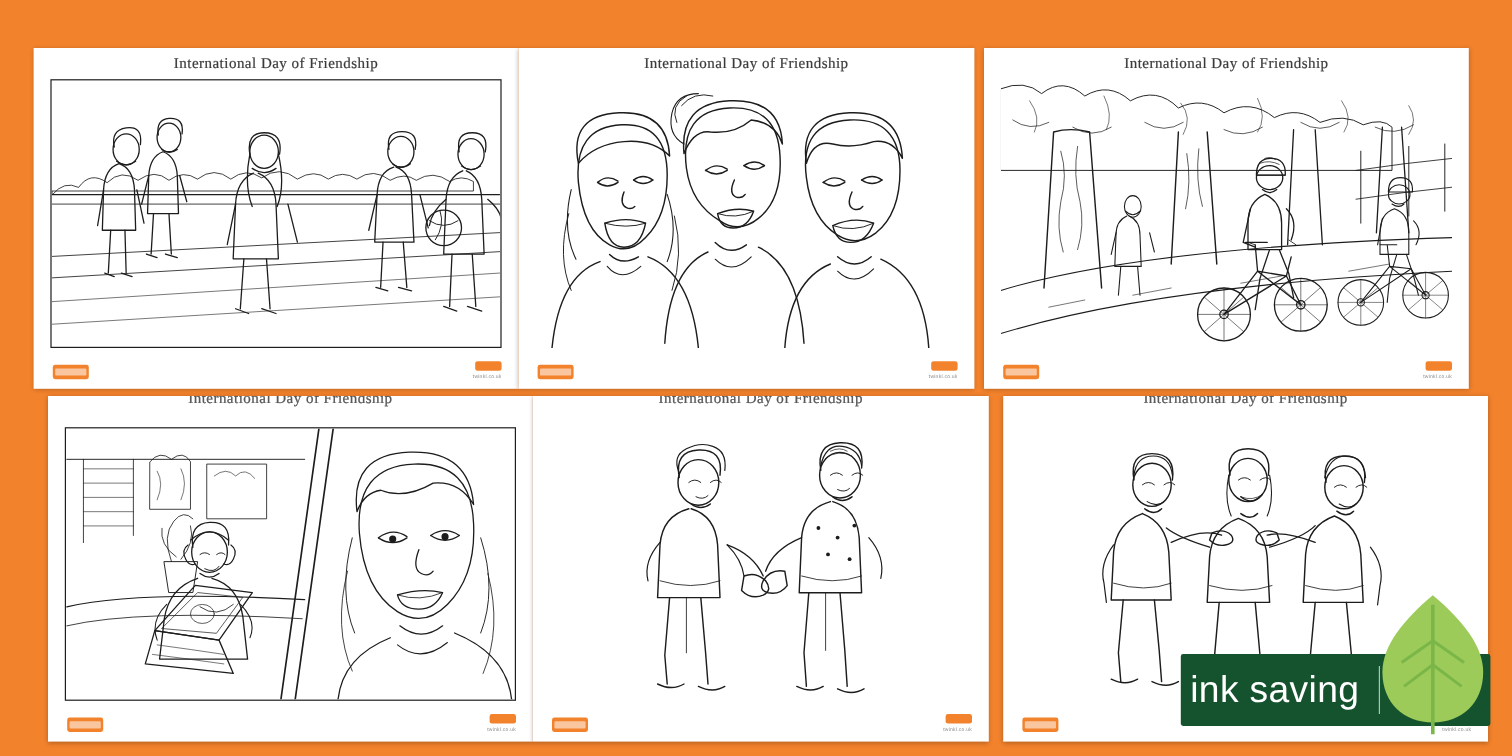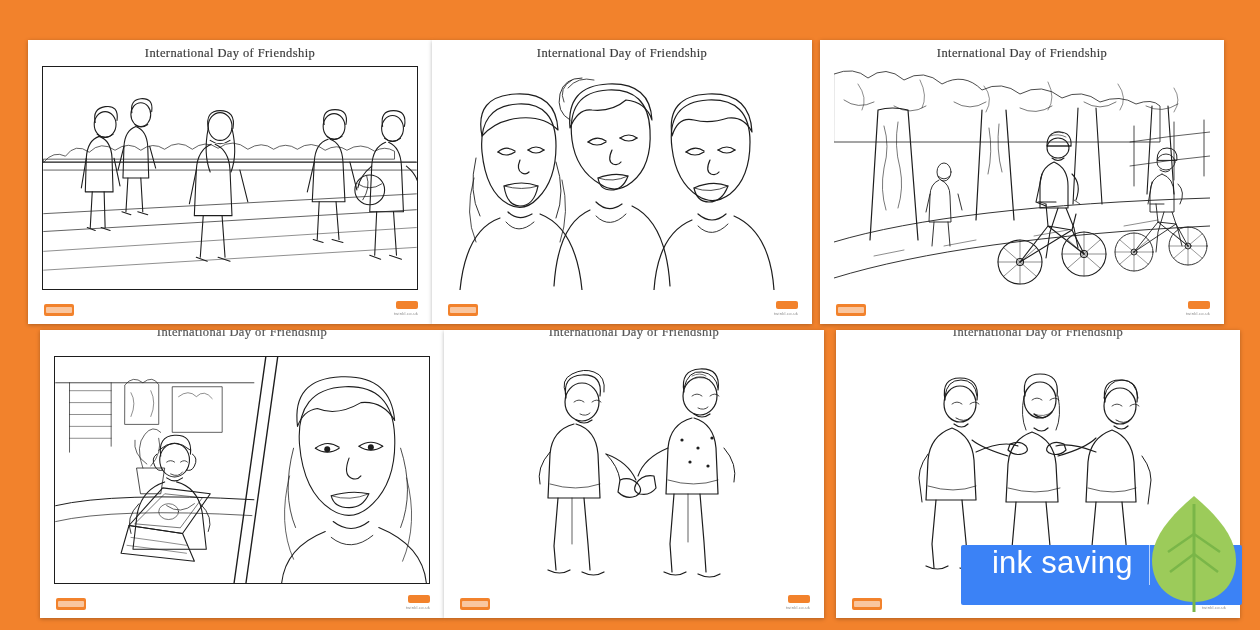--- a/index.html
+++ b/index.html
@@ -94,24 +94,24 @@
   .eco-badge {
     position: absolute;
     right: 18px; bottom: 18px;
     height: 74px;
     display: flex;
     align-items: center;
     z-index: 40;
   }
   .eco-bar {
     height: 60px;
-    background: #3b82f6;
+    background: #14532d;
     display: flex;
-    align-items: flex-start;
-    padding: 0 18px 0 31px;
+    align-items: center;
+    padding: 0 18px 0 8px;
     border-radius: 2px;
   }
   .eco-ink {
     color: #ffffff;
     font-size: 31px;
     font-weight: 400;
     letter-spacing: 0.3px;
   }
   .eco-sep {
     width: 1.5px;

